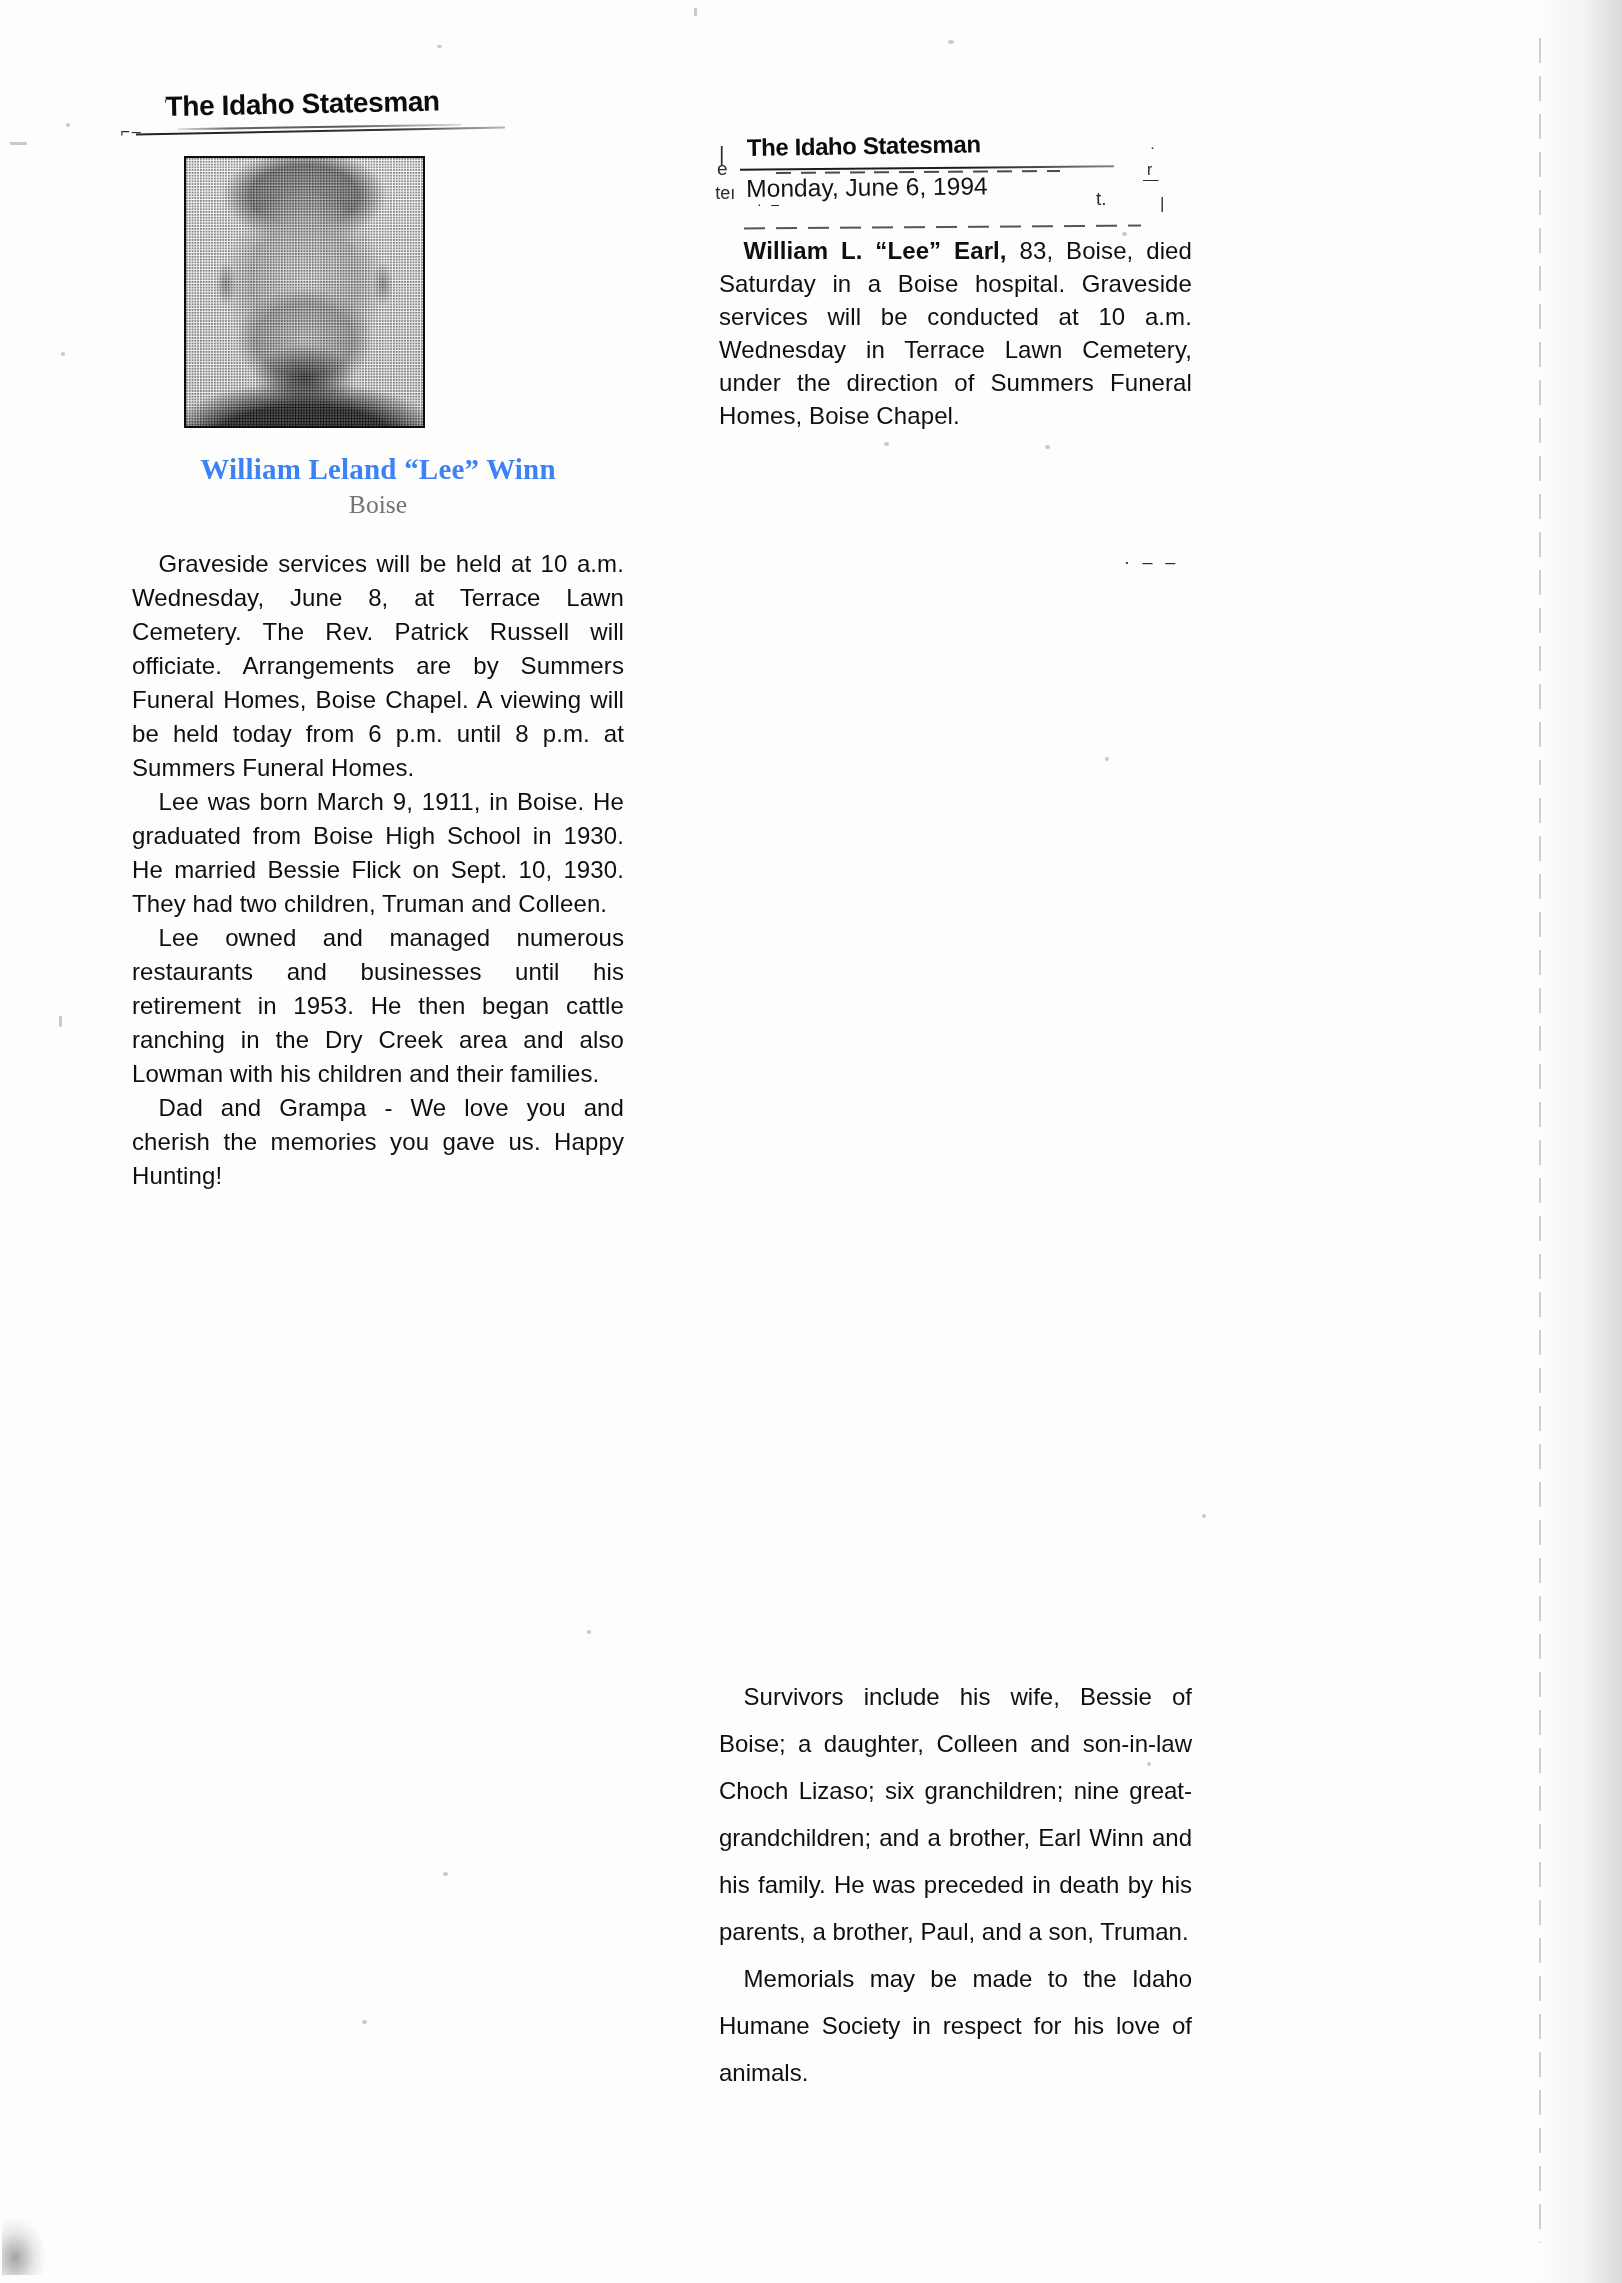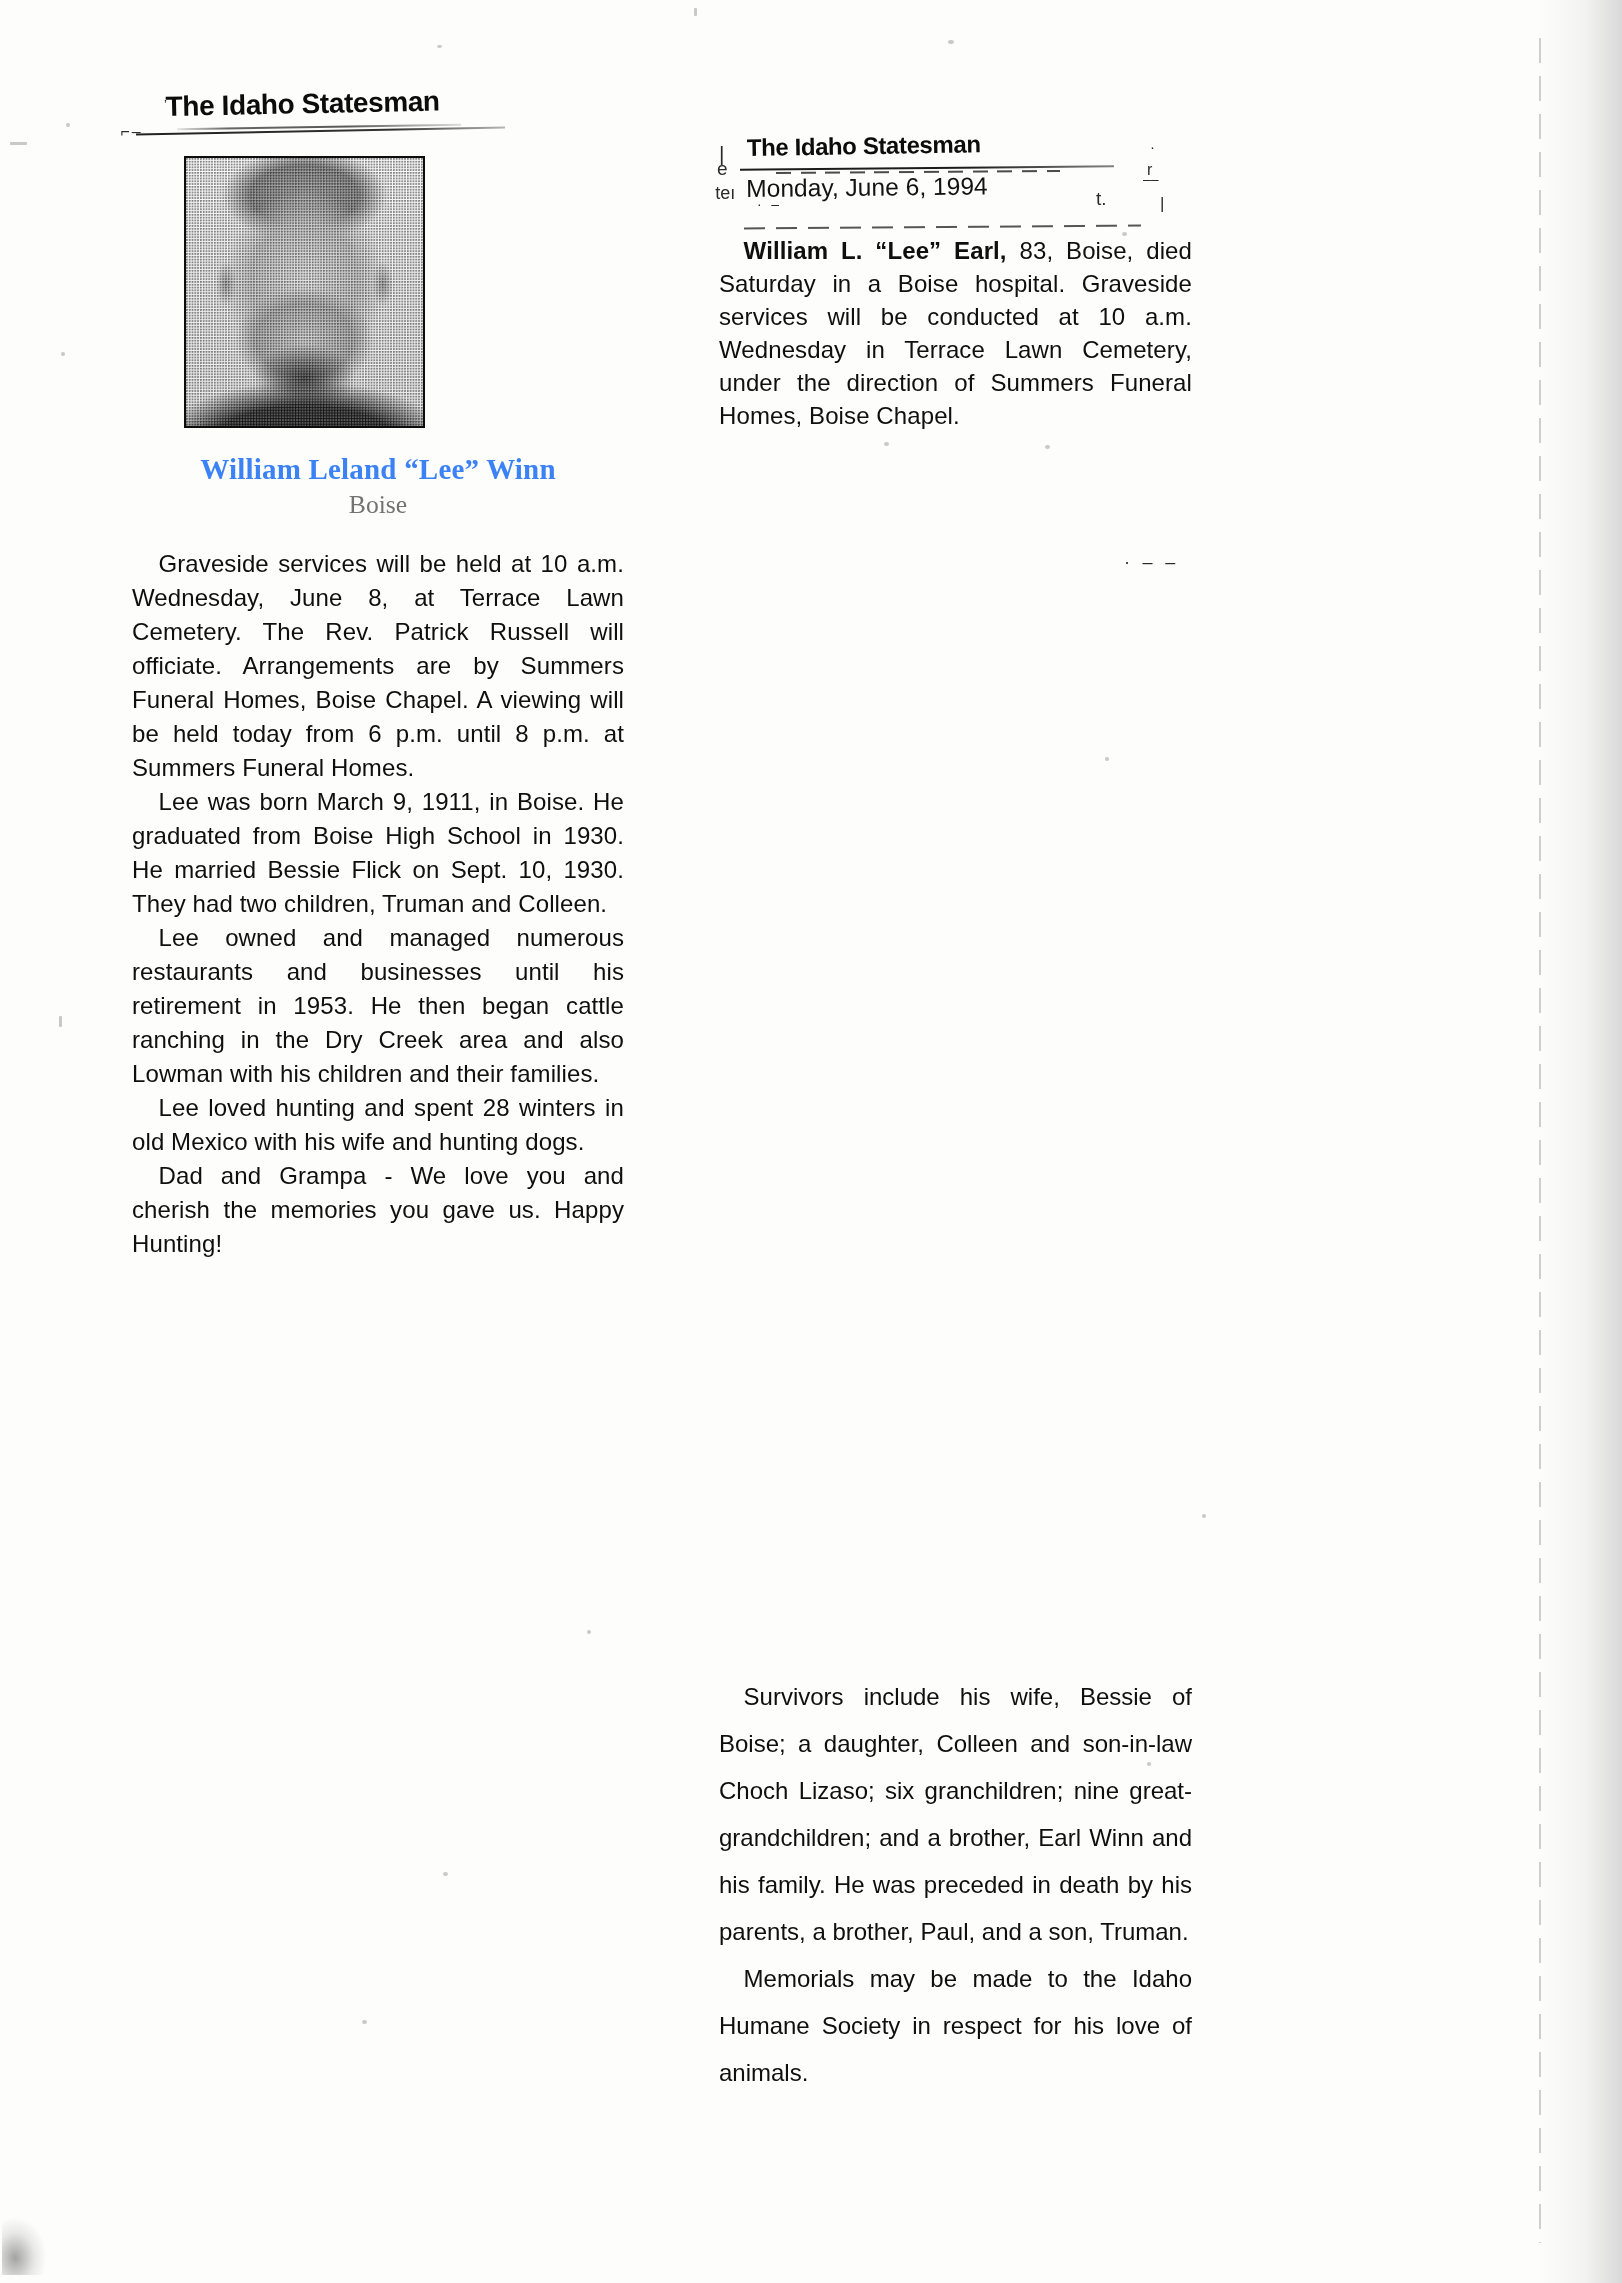--- a/index.html
+++ b/index.html
@@ -317,21 +317,20 @@
       <div id="portrait-screen2"></div>
     </div>
 
     <div id="deceased-name">William Leland “Lee” Winn</div>
     <div id="deceased-city">Boise</div>
 
     <div class="obit-body">
       <p>Graveside services will be held at 10 a.m. Wednesday, June 8, at Terrace Lawn Cemetery. The Rev. Patrick Russell will officiate. Arrangements are by Summers Funeral Homes, Boise Chapel. A viewing will be held today from 6 p.m. until 8 p.m. at Summers Funeral Homes.</p>
       <p>Lee was born March 9, 1911, in Boise. He graduated from Boise High School in 1930. He married Bessie Flick on Sept. 10, 1930. They had two children, Truman and Colleen.</p>
       <p>Lee owned and managed numerous restaurants and businesses until his retirement in 1953. He then began cattle ranching in the Dry Creek area and also Lowman with his children and their families.</p>
-      <p>Lee loved hunting and spent 28 winters in old Mexico with his wife and hunting dogs.</p>
       <p>Dad and Grampa - We love you and cherish the memories you gave us. Happy Hunting!</p>
     </div>
   </div>
 
   <div id="clipping-right">
 
     <div class="masthead-wrap">
       <span class="stray" style="left:0px; top:7.6px; font-size:21px;">|</span>
       <span class="stray" style="left:431px; top:3.8px; font-size:15px;">·</span>
       <div class="masthead-title" id="masthead-right-title">The Idaho Statesman</div>

